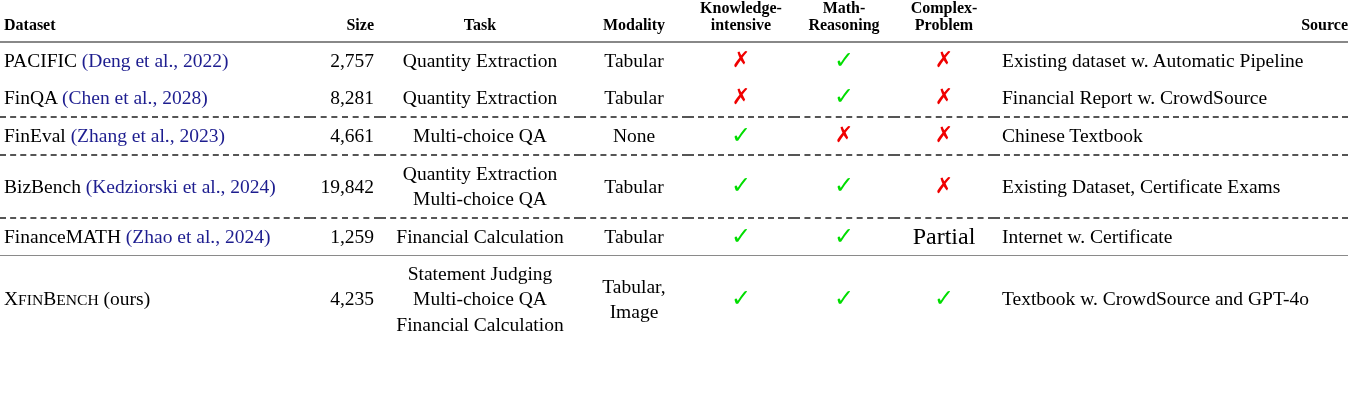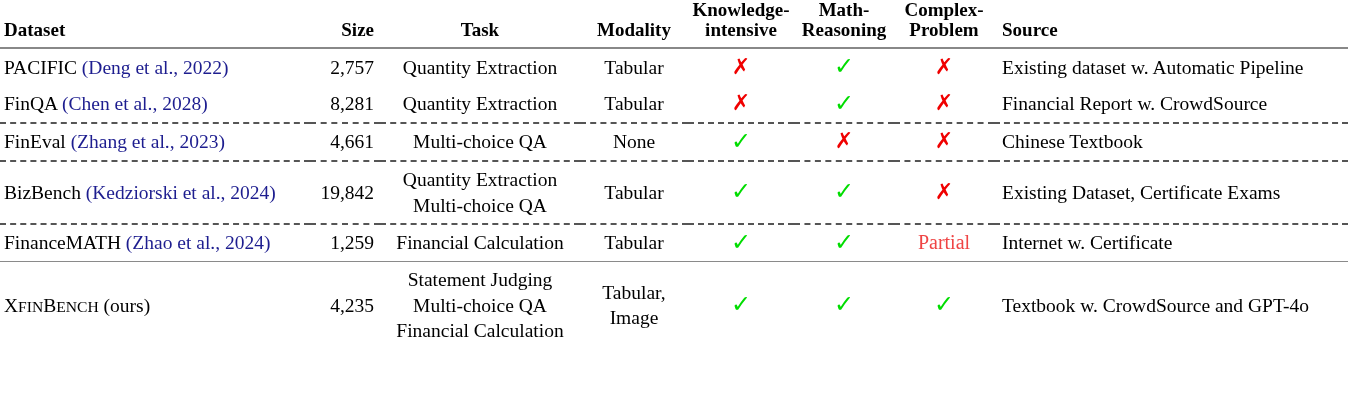--- a/index.html
+++ b/index.html
@@ -48,32 +48,32 @@
     border-bottom: 2px dashed #555555;
     padding: 0;
     height: 0;
     font-size: 0;
     line-height: 0;
   }
 
   
   thead th {
     font-weight: bold;
-    font-size: 19px;
+    font-size: 16px;
     vertical-align: bottom;
     padding: 0 0 7px 0;
     line-height: 1.06;
     white-space: pre-line;
   }
   th.h-dataset   { text-align: left;  padding-left: 4px; }
   th.h-size      { text-align: right; padding-right: 6px; }
   th.h-task      { text-align: center; margin-top: 36px; }
   th.h-modality  { text-align: center; }
   th.h-flag      { text-align: center; }
-  th.h-source    { text-align: left; padding-left: 8px; }
+  th.h-source    { text-align: right; padding-left: 8px; }
 
   
   tbody td {
     vertical-align: middle;
     padding: 5px 0;
     line-height: 1.30;
   }
   td.c-dataset   { text-align: left;  padding-left: 4px; white-space: nowrap; }
   td.c-size      { text-align: right; padding-right: 6px; white-space: nowrap;}
   td.c-task      { text-align: center; white-space: pre-line; }
@@ -94,22 +94,22 @@
   .mark-no {
     color: #f00000;
     font-size: 22px;
     font-weight: bold;
     font-style: italic;
     line-height: 1;
     display: inline-block;
     font-family: "DejaVu Sans", sans-serif;
   }
   .mark-partial {
-    color: #ef4444;
-    font-size: 20px;
+    color: #000000;
+    font-size: 24px;
     line-height: 1;
     display: inline-block;
   }
 
   .smallcaps-name { white-space: nowrap; }
   .sc { font-size: 0.80em; }
 </style>
 </head>
 <body>
 

